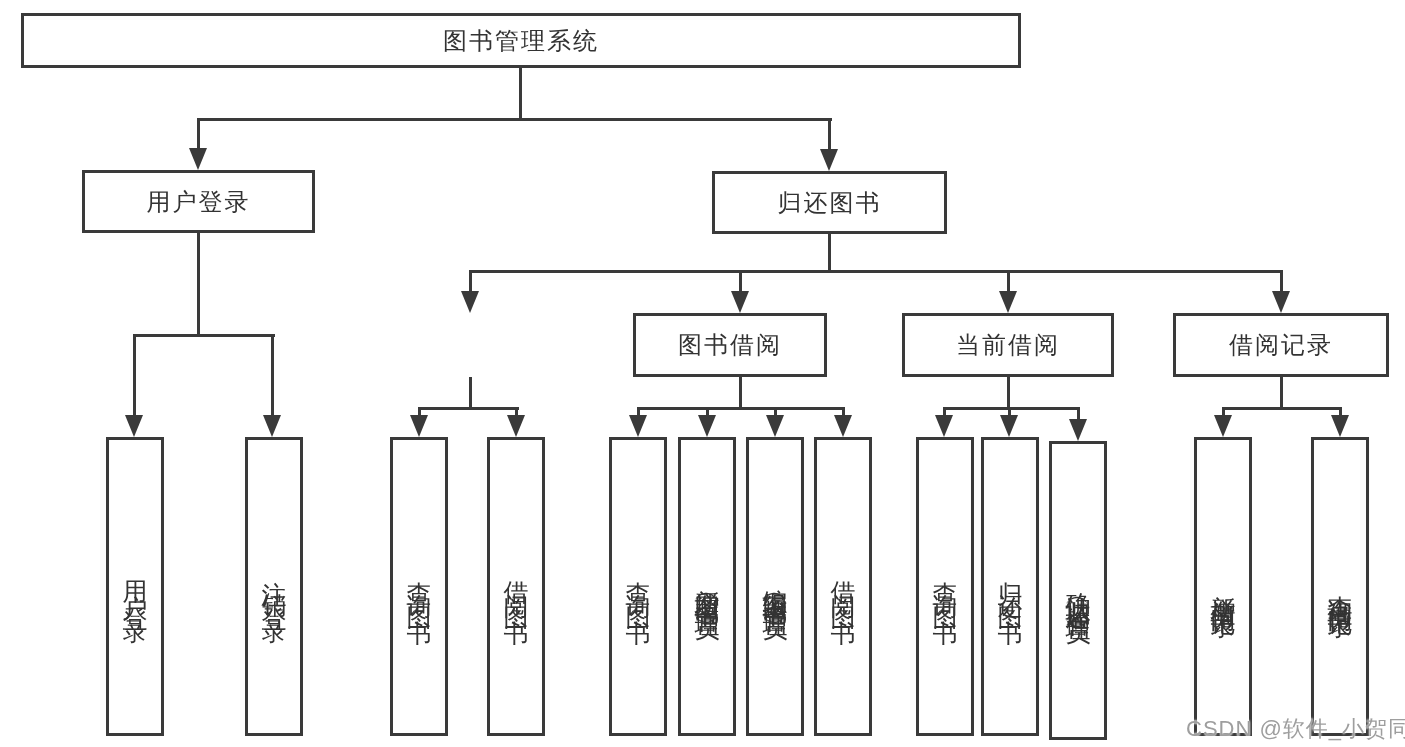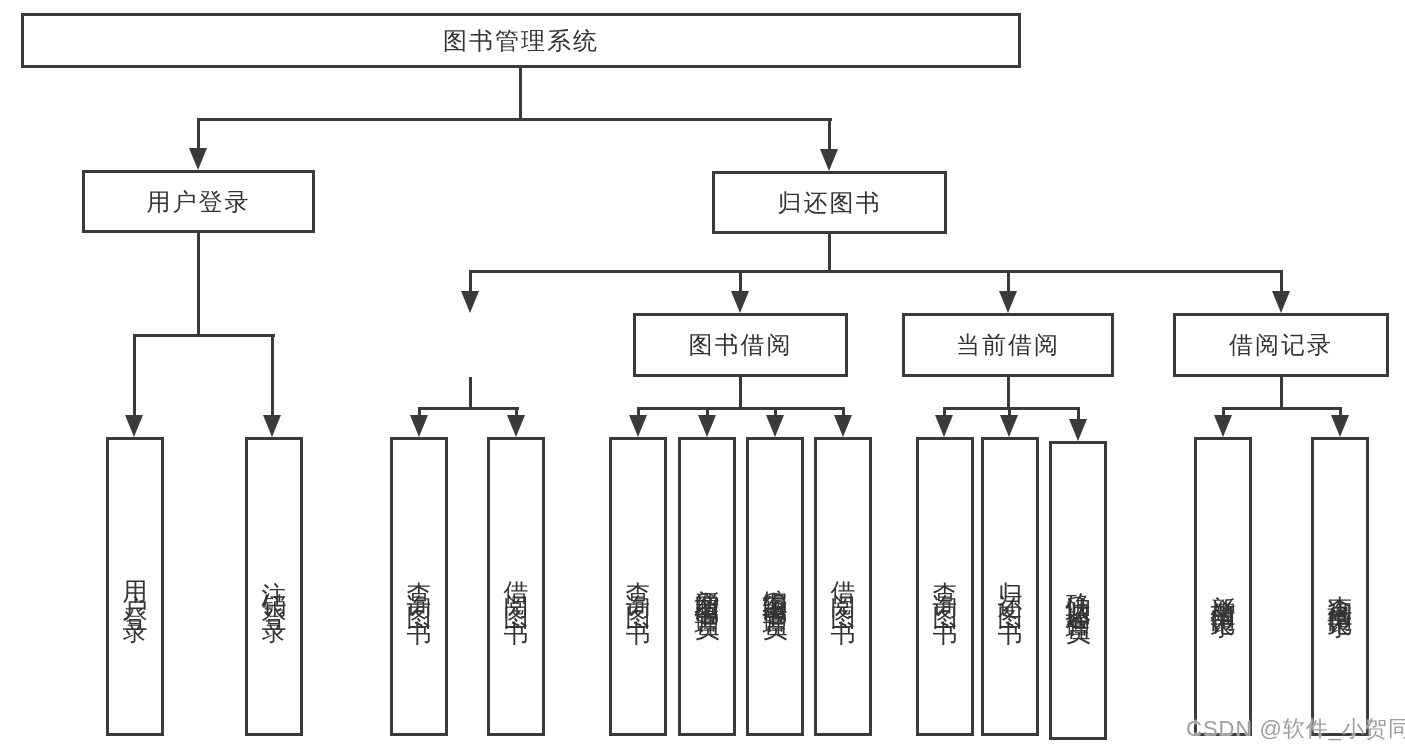--- a/index.html
+++ b/index.html
@@ -66,21 +66,21 @@
   <div class="h" style="left:469px;top:270px;width:814px"></div>
   <div class="v" style="left:469px;top:270px;height:25px"></div>
   <div class="arrow" style="left:461px;top:291px"></div>
   <div class="v" style="left:739px;top:270px;height:25px"></div>
   <div class="arrow" style="left:731px;top:291px"></div>
   <div class="v" style="left:1007px;top:270px;height:25px"></div>
   <div class="arrow" style="left:999px;top:291px"></div>
   <div class="v" style="left:1280px;top:270px;height:25px"></div>
   <div class="arrow" style="left:1272px;top:291px"></div>
 
-  <div class="box hbox" style="left:633px;top:313px;width:215px;height:64px">
+  <div class="box hbox" style="left:633px;top:313px;width:194px;height:64px">
     <span>图书借阅</span>
   </div>
   <div class="box hbox" style="left:902px;top:313px;width:212px;height:64px">
     <span>当前借阅</span>
   </div>
   <div class="box hbox" style="left:1173px;top:313px;width:216px;height:64px">
     <span>借阅记录</span>
   </div>
 
   <div class="v" style="left:469px;top:377px;height:31px"></div>

